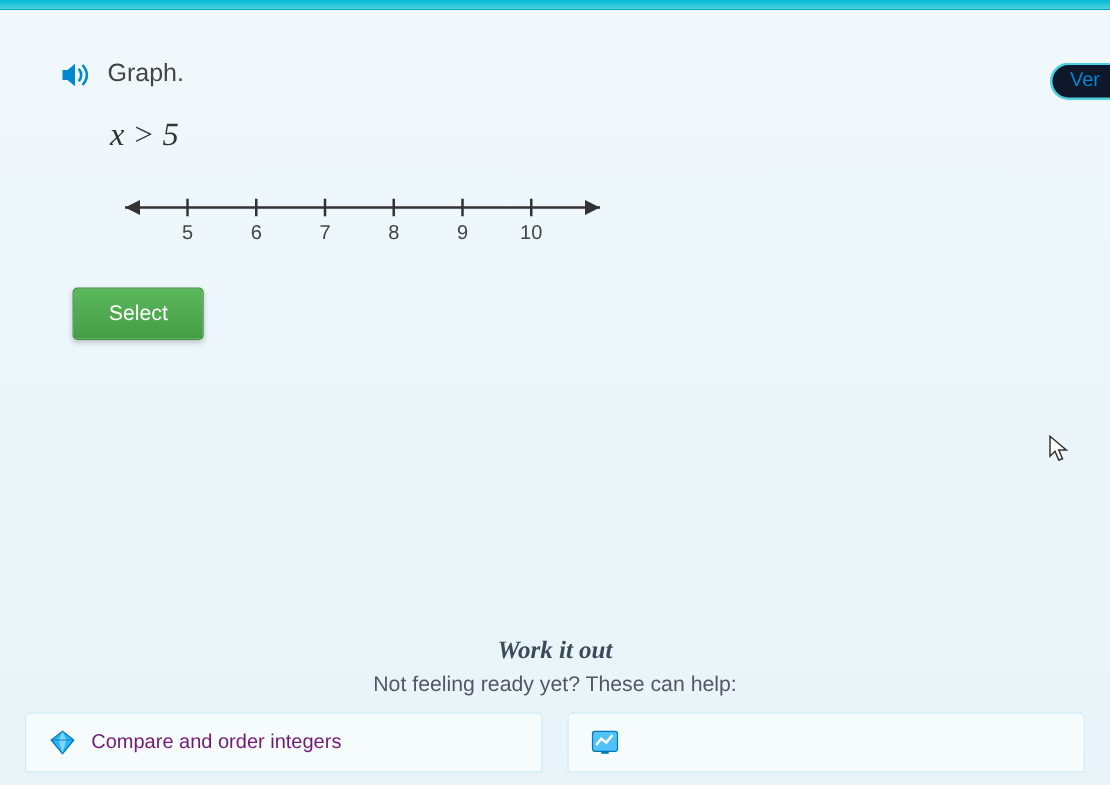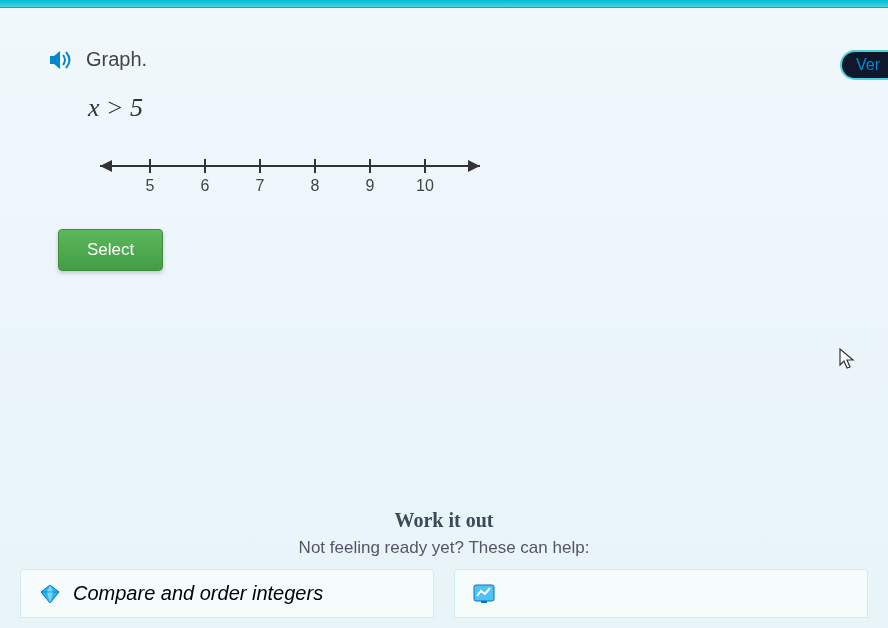--- a/index.html
+++ b/index.html
@@ -88,20 +88,21 @@
     .work-it-out {
       position: absolute;
       bottom: 70px;
       left: 0;
       right: 0;
       text-align: center;
     }
     .work-title {
       font-family: Georgia, serif;
       font-weight: bold;
+      font-style: italic;
       color: #3a4a5a;
       font-size: 20px;
       margin-bottom: 6px;
     }
     .work-sub {
       color: #556;
       font-size: 17px;
     }
     .bottom-links {
       position: absolute;
@@ -118,23 +119,22 @@
       border-radius: 4px 4px 0 0;
       padding: 12px 18px;
       display: flex;
       align-items: center;
       gap: 12px;
       cursor: pointer;
       flex: 1;
     }
     .link-card.right { justify-content: flex-start; margin-left: auto; }
     .link-text {
-      color: #000000;
-      font-size: 20px;
-      font-style: italic;
+      color: #701a75;
+      font-size: 16px;
     }
     .diamond-icon svg, .chart-icon svg { display: block; }
     .cursor-icon {
       position: absolute;
       top: 347px;
       left: 838px;
       width: 20px;
       height: 24px;
     }
   </style>

